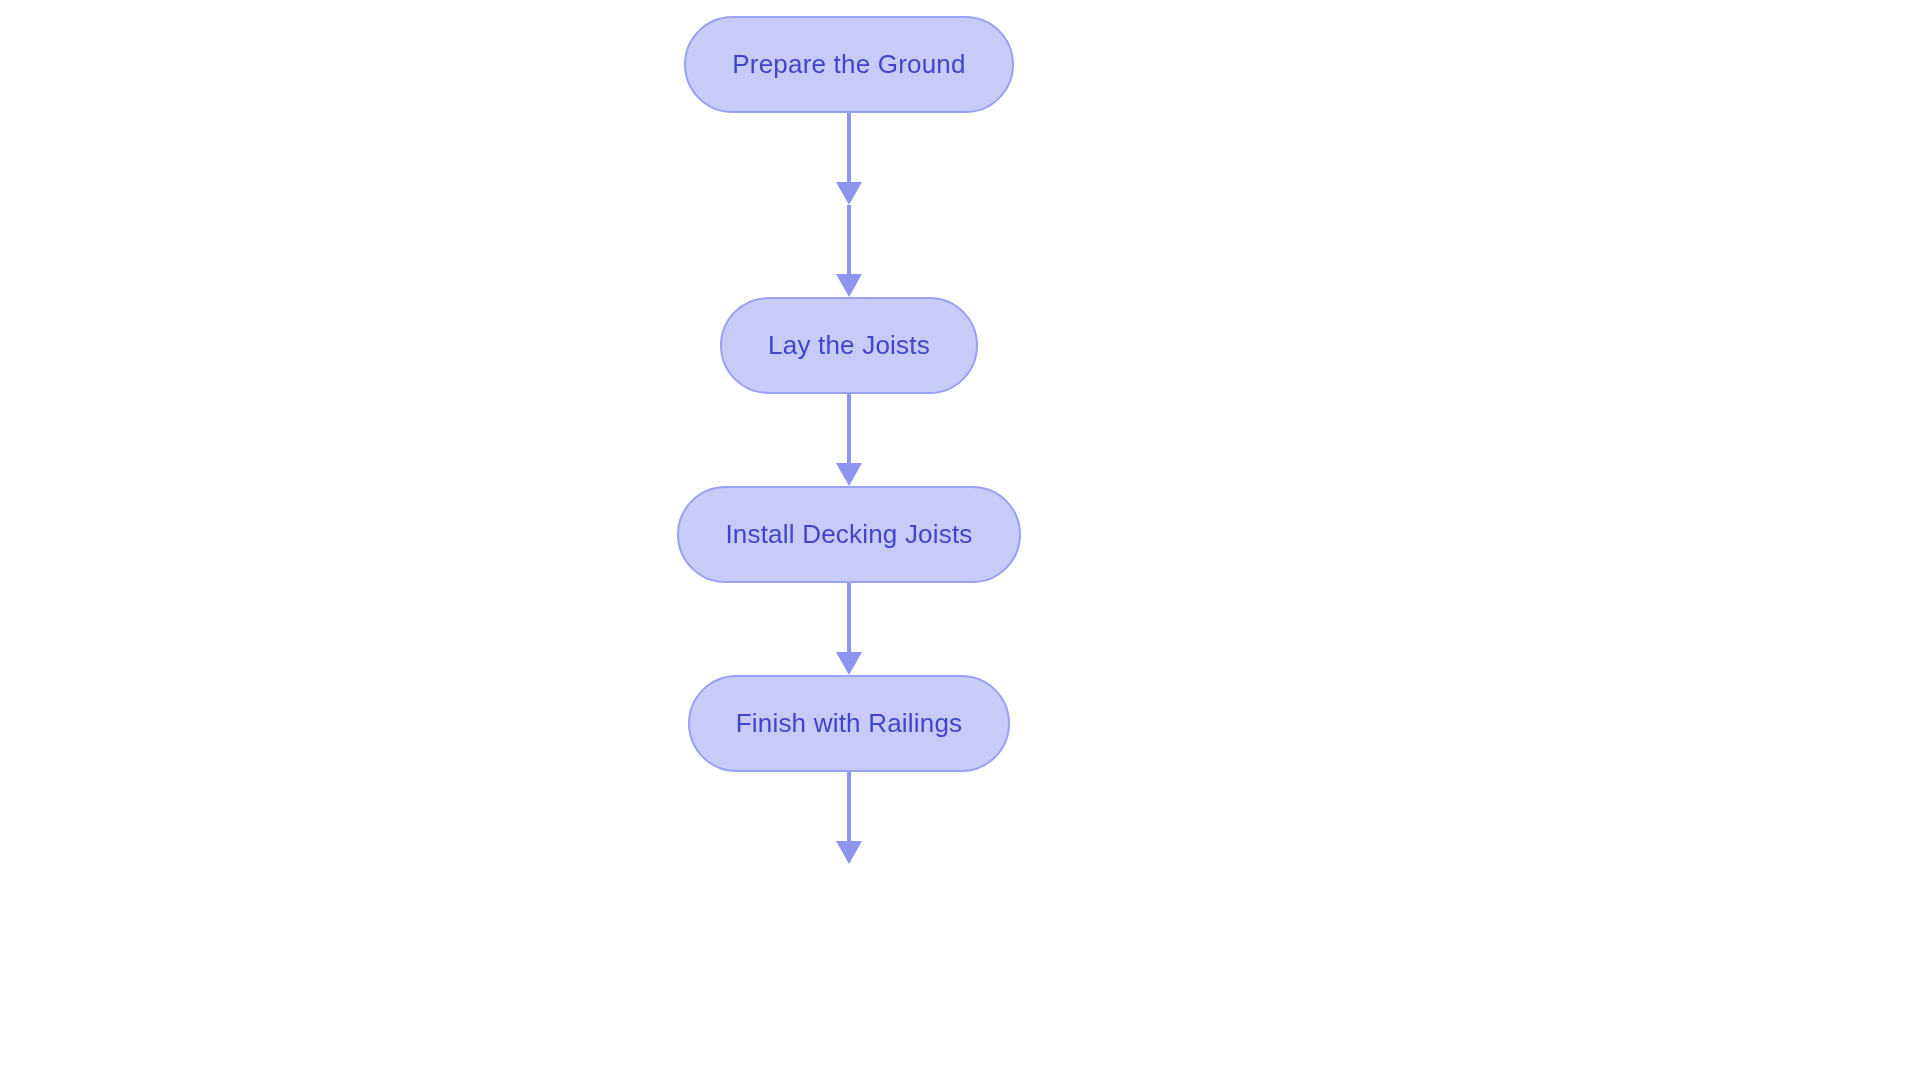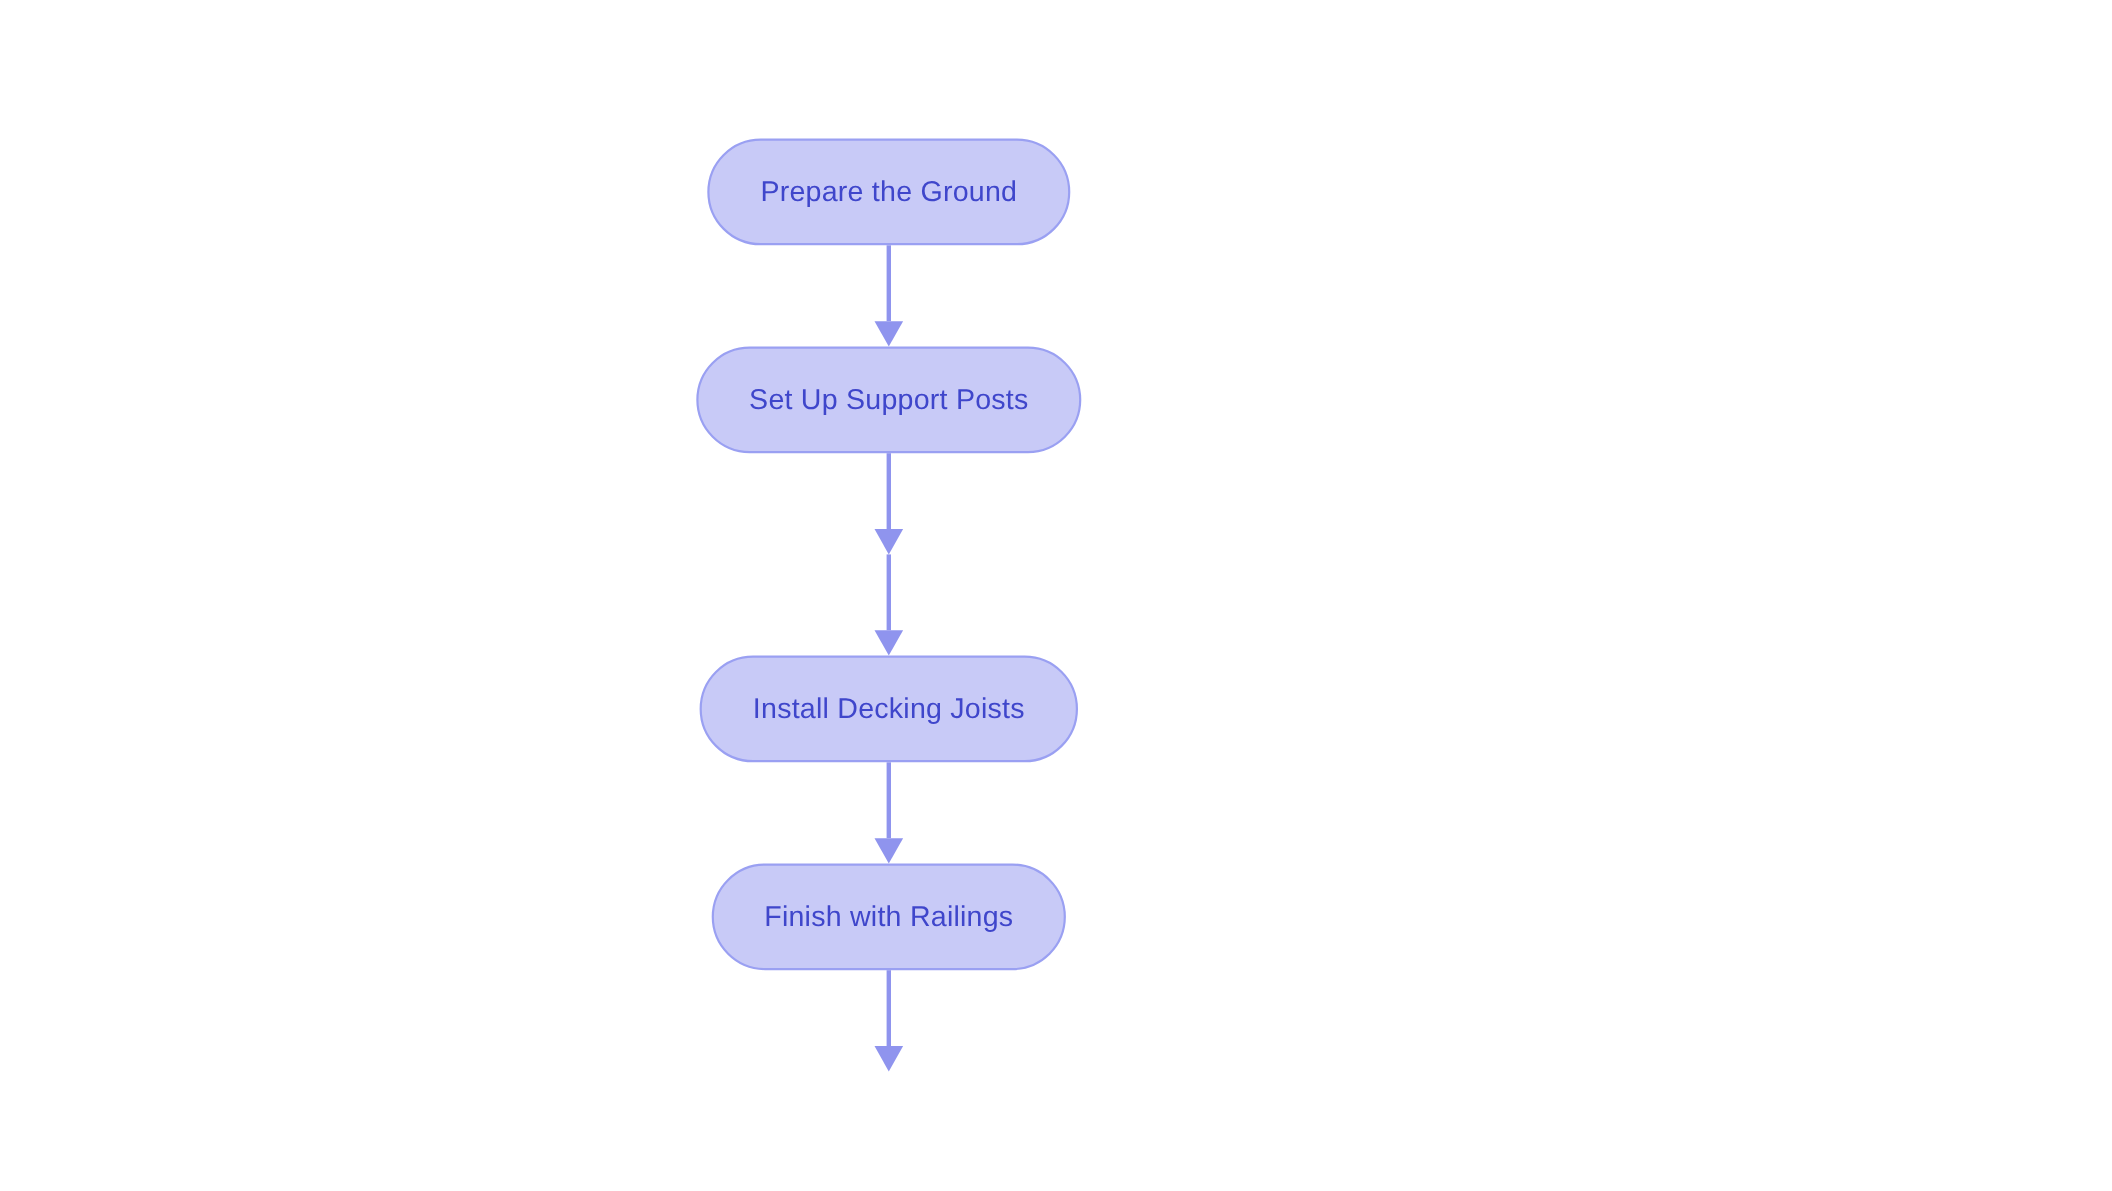--- a/index.html
+++ b/index.html
@@ -15,21 +15,22 @@
     height: 1083px;
     background: var(--background);
     overflow: hidden;
     font-family: "Liberation Sans", sans-serif;
   }
   .canvas {
     width: 1616px;
     height: 1083px;
     display: flex;
     justify-content: center;
-    align-items: center;
+    align-items: flex-start;
+    margin-left: 41px;
   }
   .flow {
     padding-top: 16px;
     display: flex;
     flex-direction: column;
     align-items: center;
   }
   .node {
     height: 97px;
     padding: 0 46px;
@@ -73,29 +74,29 @@
 
     <div class="node">
       <span>Prepare the Ground</span>
     </div>
 
     <div class="arrow">
       <div class="arrow-line"></div>
       <div class="arrow-head"></div>
     </div>
 
-    <div class="node">
-      <span>Set Up Support Posts</span>
-    </div>
 
     <div class="arrow">
       <div class="arrow-line"></div>
       <div class="arrow-head"></div>
     </div>
 
+    <div class="node">
+      <span>Lay the Joists</span>
+    </div>
 
     <div class="arrow">
       <div class="arrow-line"></div>
       <div class="arrow-head"></div>
     </div>
 
     <div class="node">
       <span>Install Decking Joists</span>
     </div>
 

